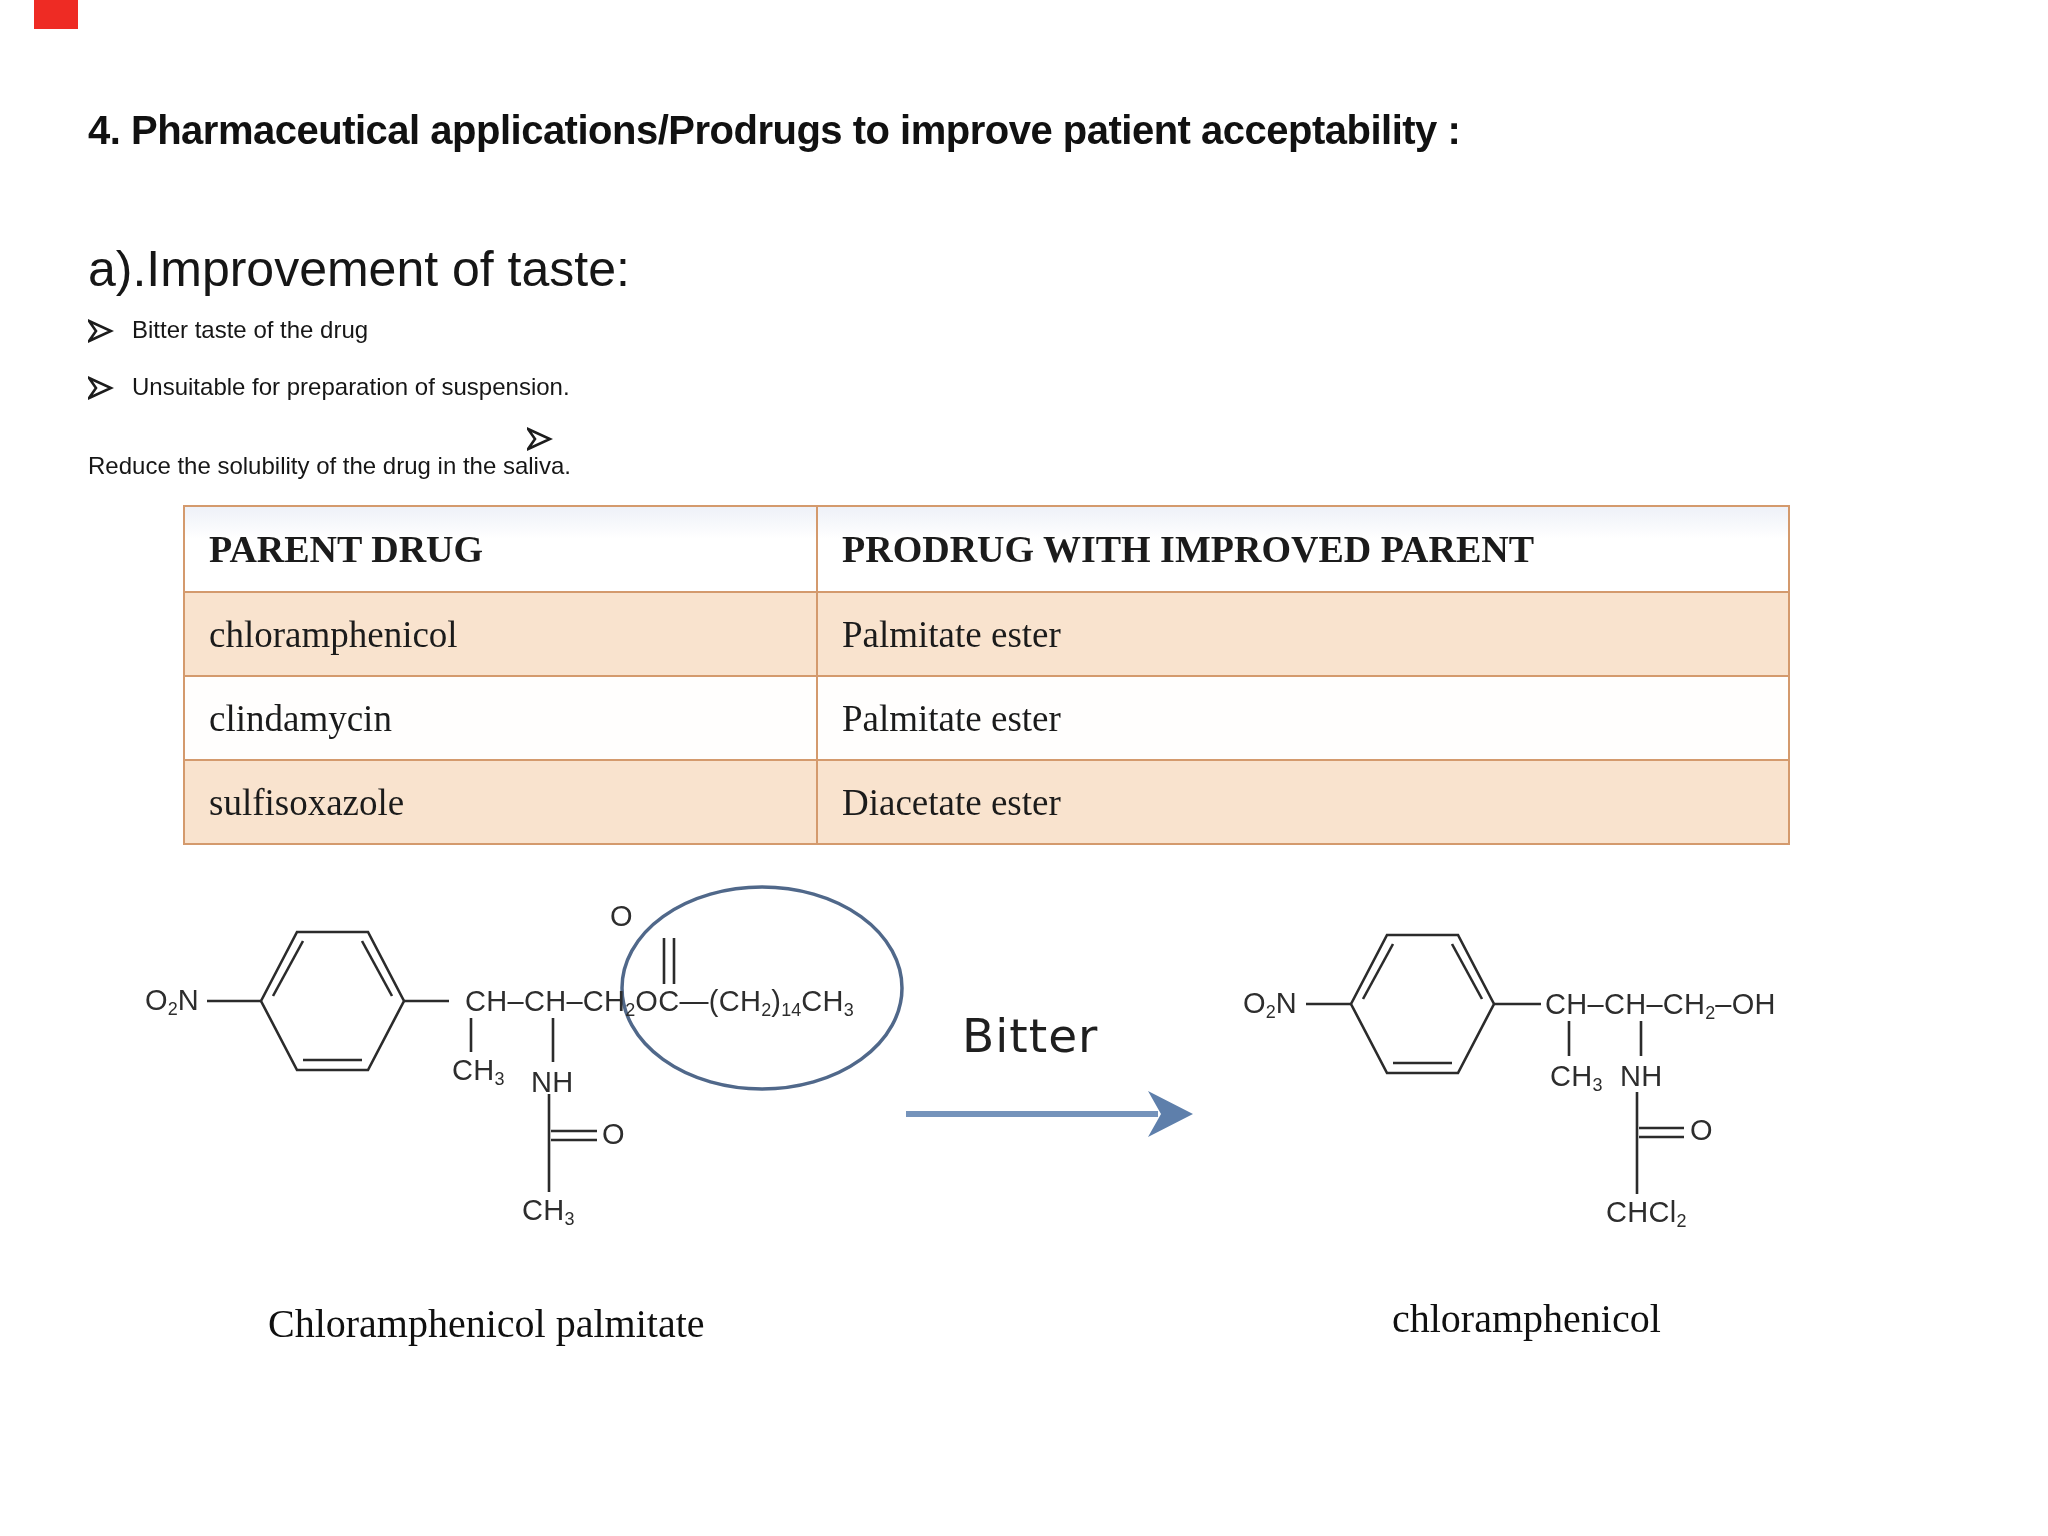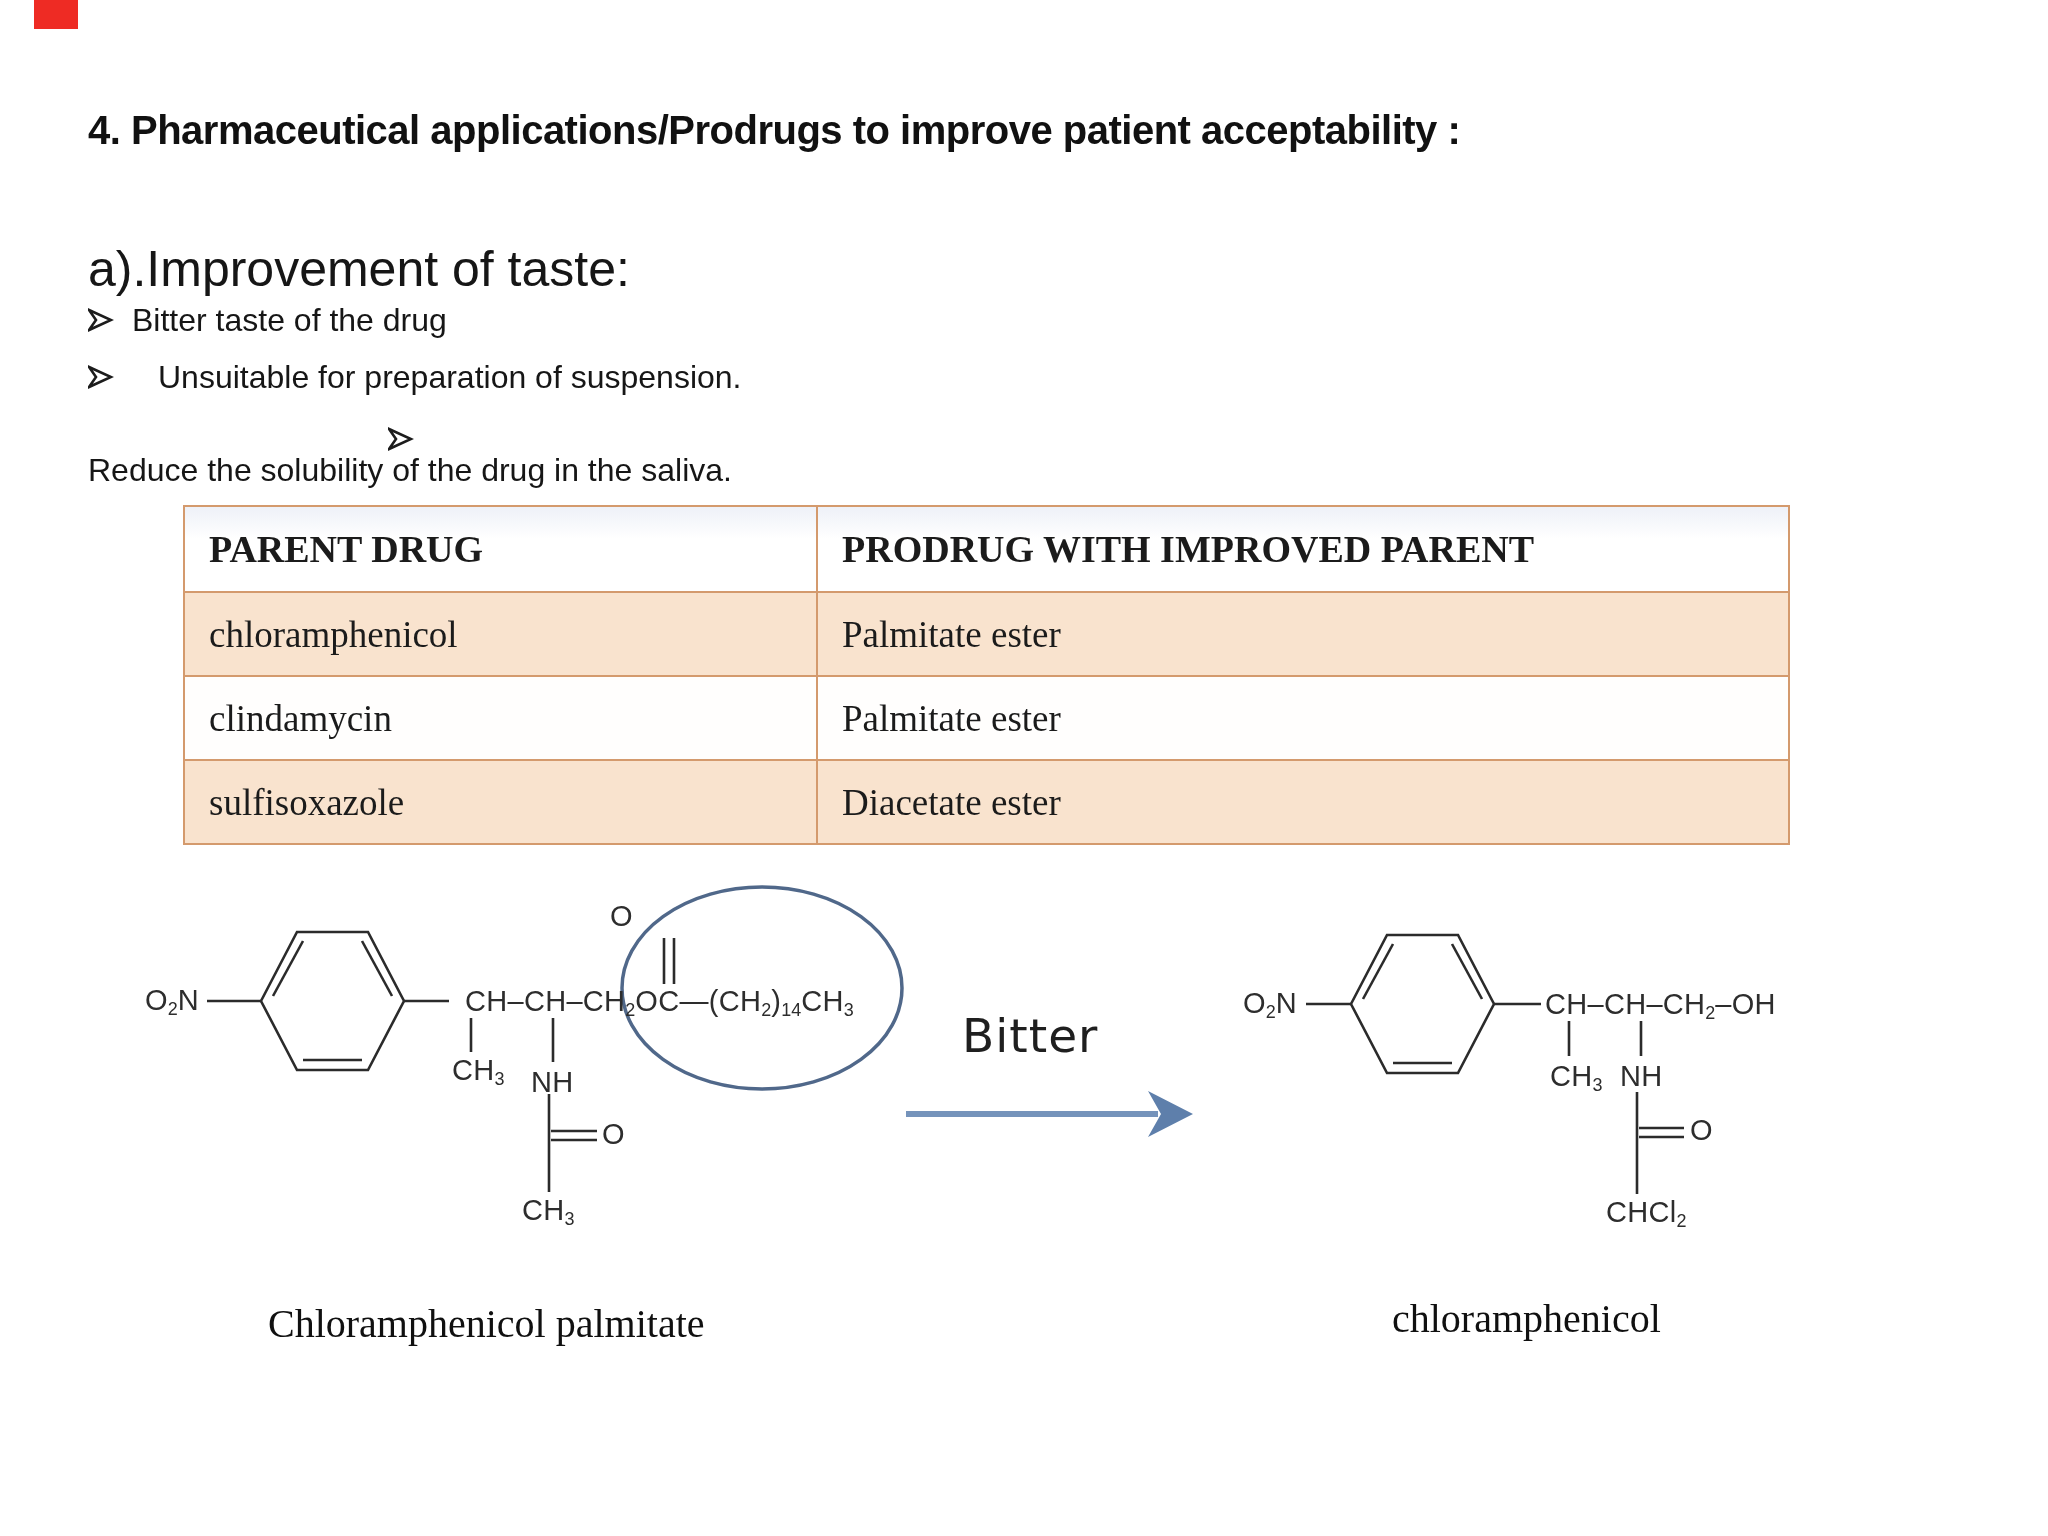--- a/index.html
+++ b/index.html
@@ -4,21 +4,21 @@
 <style>
   html,body{margin:0;padding:0;background:#ffffff;}
   #slide{position:relative;width:2048px;height:1536px;background:#ffffff;overflow:hidden;
          font-family:"Liberation Sans",sans-serif;color:#161616;}
   .abs{position:absolute;}
   
   #red-bar{left:34px;top:0;width:44px;height:29px;background:#ee2b24;}
   
   #title{left:88px;top:108px;font-size:40px;font-weight:bold;letter-spacing:-0.5px;color:#111;}
   #section-heading{left:88px;top:240px;font-size:50px;}
-  .bullet-row{left:88px;height:48px;display:flex;align-items:center;font-size:32px;}
+  .bullet-row{left:88px;height:48px;display:flex;align-items:flex-end;font-size:24px;}
   .bullet-icon{width:26px;height:26px;margin-right:18px;flex:0 0 auto;}
   
   #drug-table{left:183px;top:505px;width:1607px;border-collapse:collapse;table-layout:fixed;
               font-family:"Liberation Serif",serif;color:#1b1b1b;}
   #drug-table td,#drug-table th{border:2px solid #d49a6d;padding:0 0 0 24px;text-align:left;vertical-align:middle;}
   #drug-table th{height:84px;font-size:38px;font-weight:bold;background:linear-gradient(#eef1f8,#ffffff 38%);}
   #drug-table td{height:82px;font-size:37px;}
   #drug-table tr.peach td{background:#f9e3ce;}
   #drug-table tr.plain td{background:#fffefd;}
   
@@ -39,21 +39,21 @@
   <div id="title" class="abs">4. Pharmaceutical applications/Prodrugs to improve patient acceptability :</div>
 
   <div id="section-heading" class="abs">a).Improvement of taste:</div>
 
   <div class="abs bullet-row" style="top:296px;">
     <svg class="bullet-icon" viewBox="0 0 26 26">
       <polygon points="1,3 23,13 1,23 8,13" fill="none" stroke="#1c1c1c" stroke-width="2.6"></polygon>
     </svg>
     <span>Bitter taste of the drug</span>
   </div>
-  <div class="abs bullet-row" style="top:353px;gap:26px;">
+  <div class="abs bullet-row" style="top:353px;">
     <svg class="bullet-icon" viewBox="0 0 26 26">
       <polygon points="1,3 23,13 1,23 8,13" fill="none" stroke="#1c1c1c" stroke-width="2.6"></polygon>
     </svg>
     <span>Unsuitable for preparation of suspension.</span>
   </div>
   <div class="abs bullet-row" style="top:426px;flex-direction:column;">
     <svg class="bullet-icon" viewBox="0 0 26 26">
       <polygon points="1,3 23,13 1,23 8,13" fill="none" stroke="#1c1c1c" stroke-width="2.6"></polygon>
     </svg>
     <span>Reduce the solubility of the drug in the saliva.</span>

